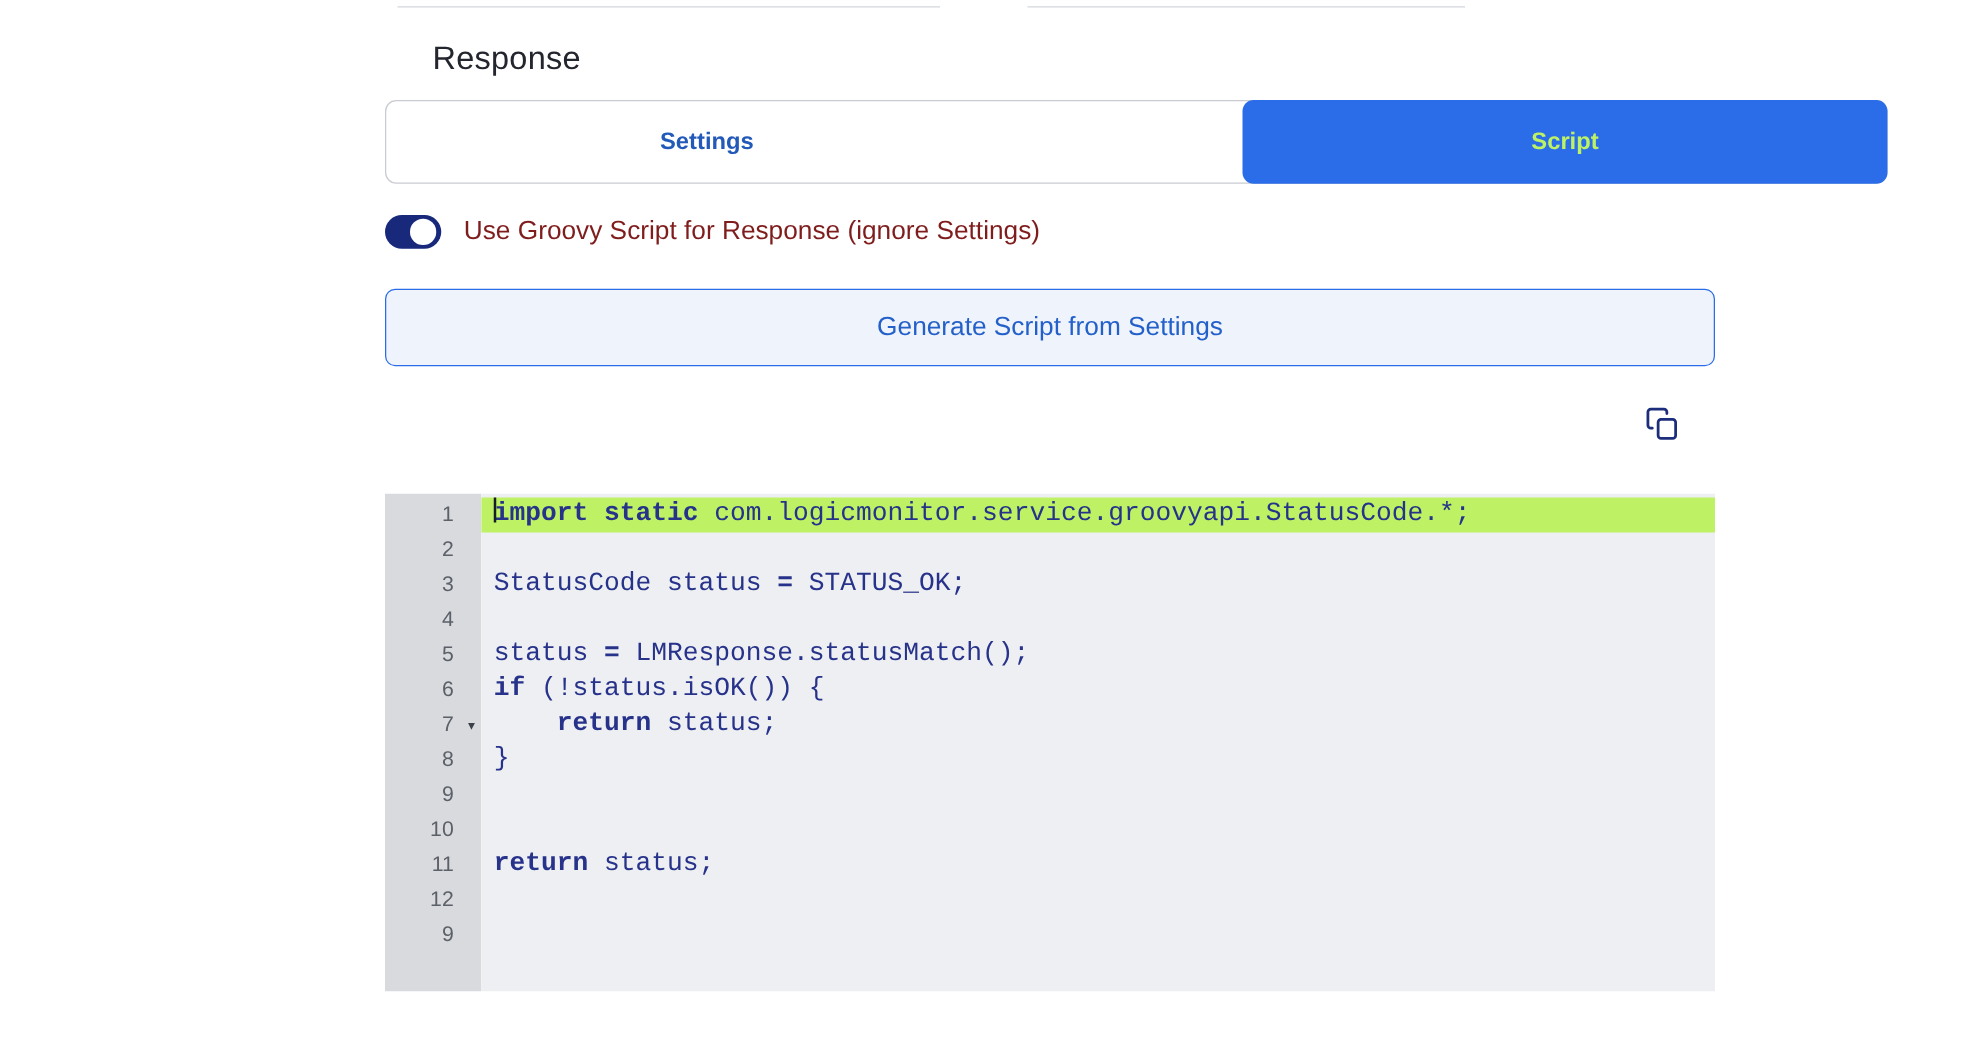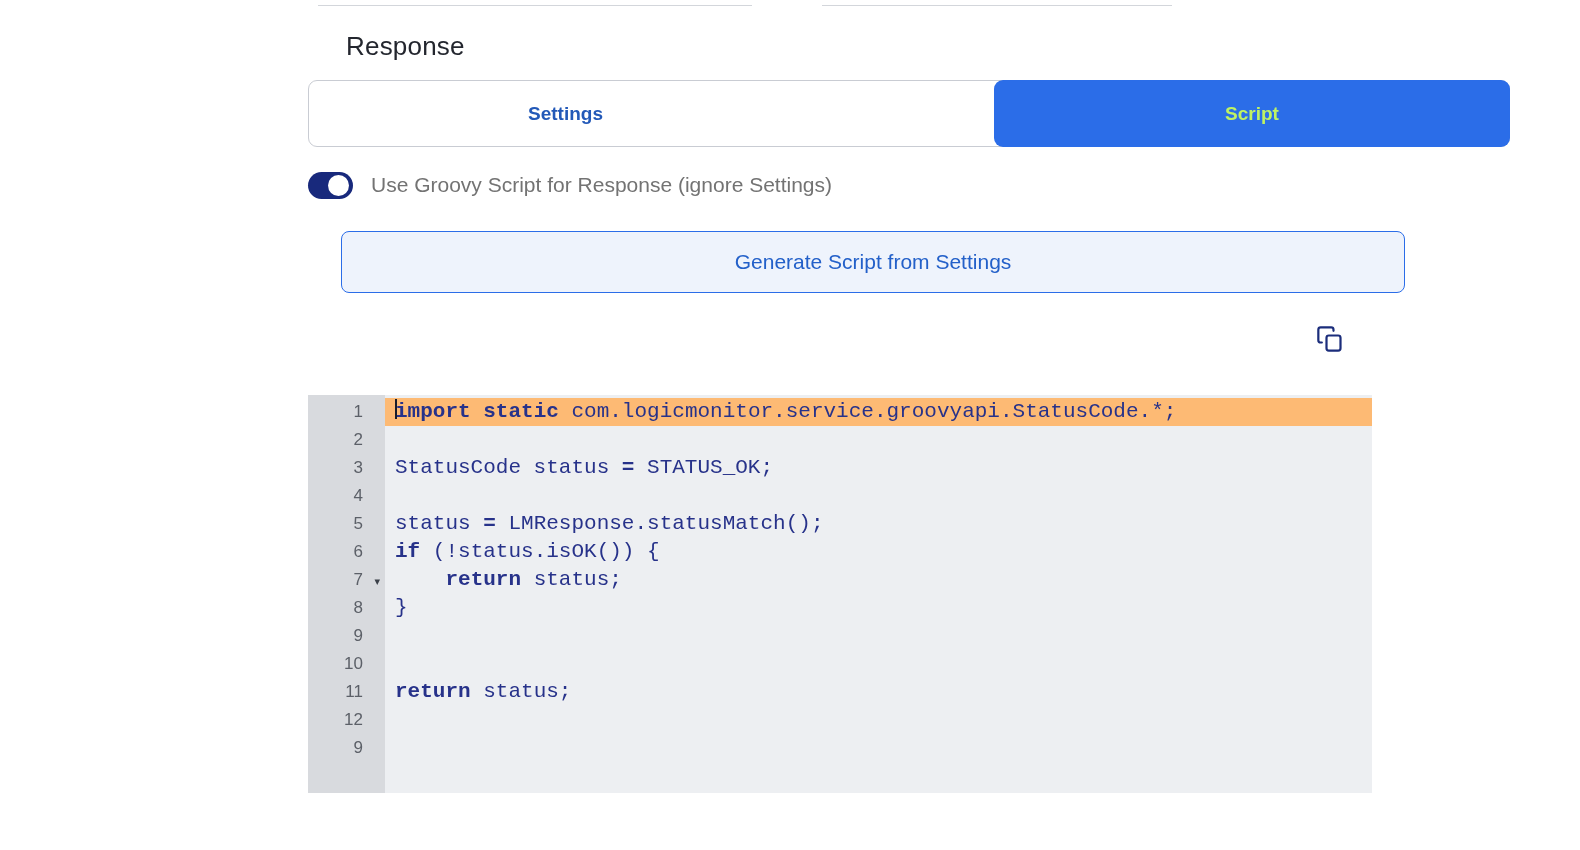--- a/index.html
+++ b/index.html
@@ -36,27 +36,27 @@
     display:flex; align-items:center; gap:18px;
   }
   .toggle {
     position:relative; width:45px; height:27px; border-radius:14px;
     background:#18297c; cursor:pointer; flex:none;
   }
   .toggle .knob {
     position:absolute; top:3px; right:4px; width:21px; height:21px;
     border-radius:50%; background:#ffffff;
   }
-  .toggle-label { font-size:21px; color:#737373; }
+  .toggle-label { font-size:21px; color:#7f1d1d; }
 
   .generate-btn {
     position:absolute; left:308px; top:231px; width:1064px; height:62px;
     background:#eef3fc; border:1.5px solid #2b6de8; border-radius:8px;
     color:#2360c9; font-size:21px; font-weight:500; text-align:center;
-    font-family:"Liberation Sans", sans-serif; cursor:pointer;margin-left:33px;
+    font-family:"Liberation Sans", sans-serif; cursor:pointer;
   }
 
   .copy-btn {
     position:absolute; left:1312px; top:321px; width:36px; height:36px;
     display:flex; align-items:center; justify-content:center; cursor:pointer;
   }
 
   .editor {
     position:absolute; left:308px; top:395px; width:1064px; height:398px;
     display:flex; font-family:"Liberation Mono", monospace;
@@ -72,21 +72,21 @@
   .fold-arrow {
     position:absolute; right:5px; top:1px; font-size:11px; color:#3b4049; cursor:pointer;
   }
   .code {
     flex:1; background:#edeff2; padding-top:3px; overflow:hidden;
   }
   .code-row {
     height:28px; line-height:28px; padding-left:10px;
     font-size:21px; color:#27328a; white-space:pre;
   }
-  .code-row.active { background:#fdba74; }
+  .code-row.active { background:#bef264; }
   .tok-b { font-weight:700; }
   .cursor {
     display:inline-block; width:2px; height:20px; background:#171c2b;
     vertical-align:middle; margin-right:-2px; position:relative; top:-2px;
   }
 </style>
 </head>
 <body>
 
 <div class="page">

